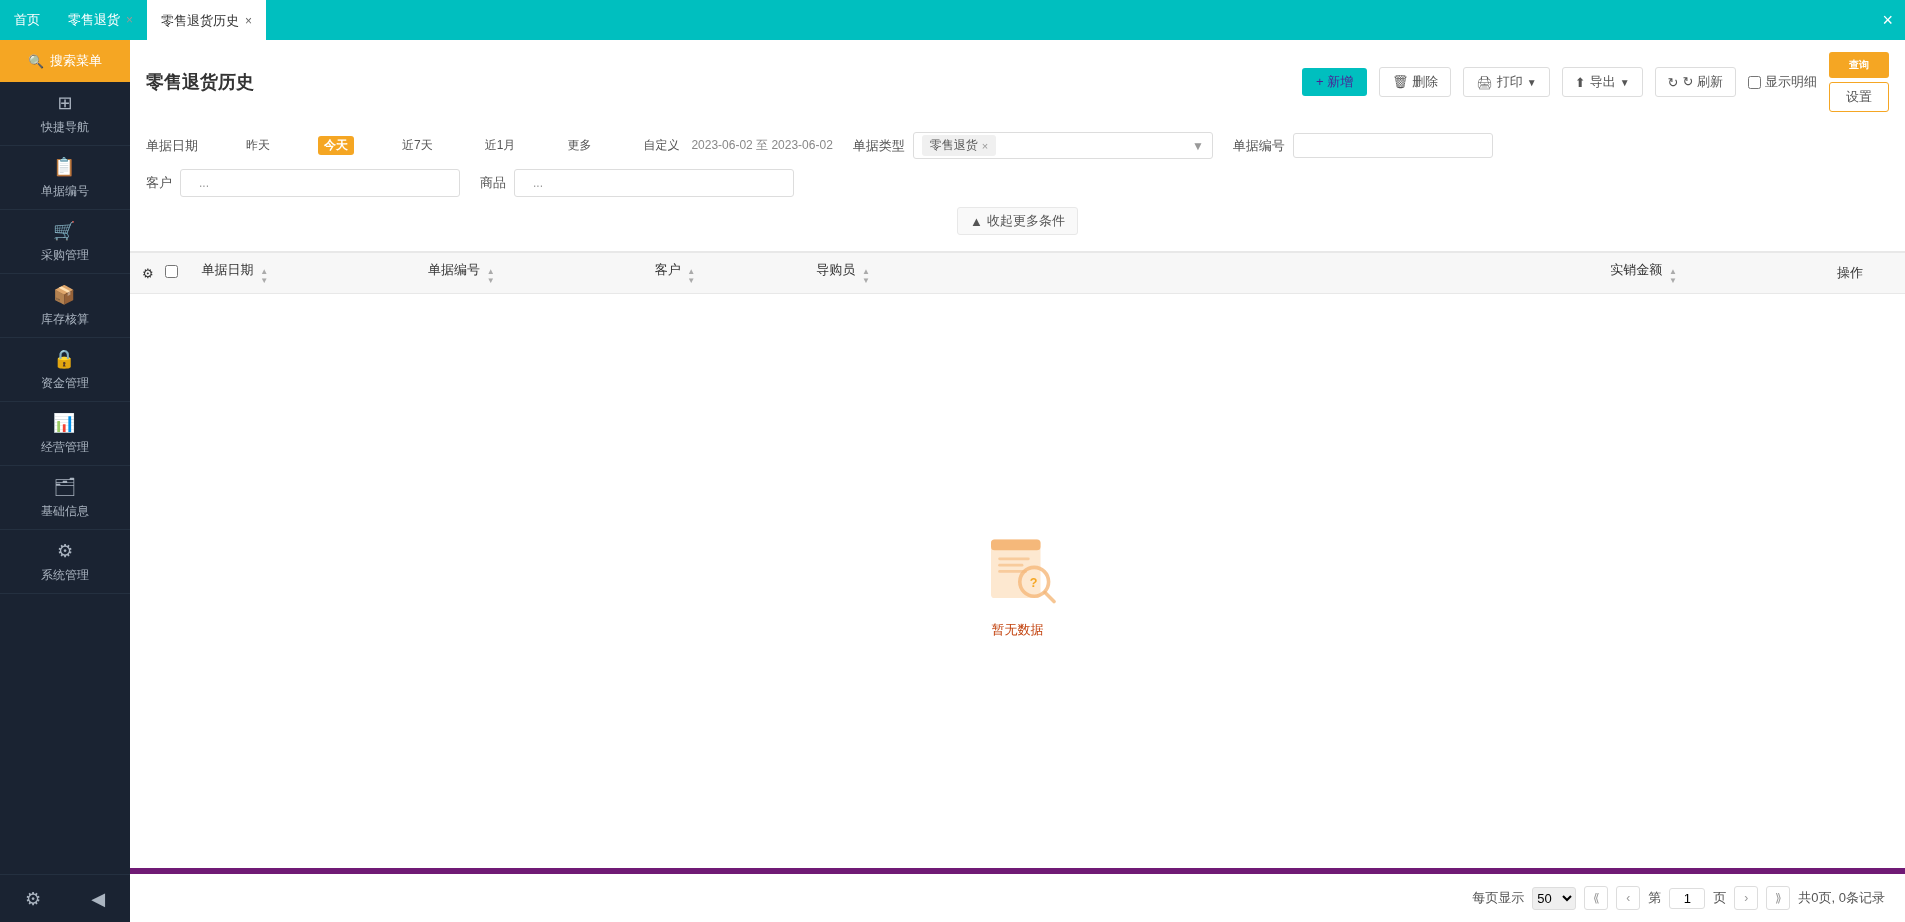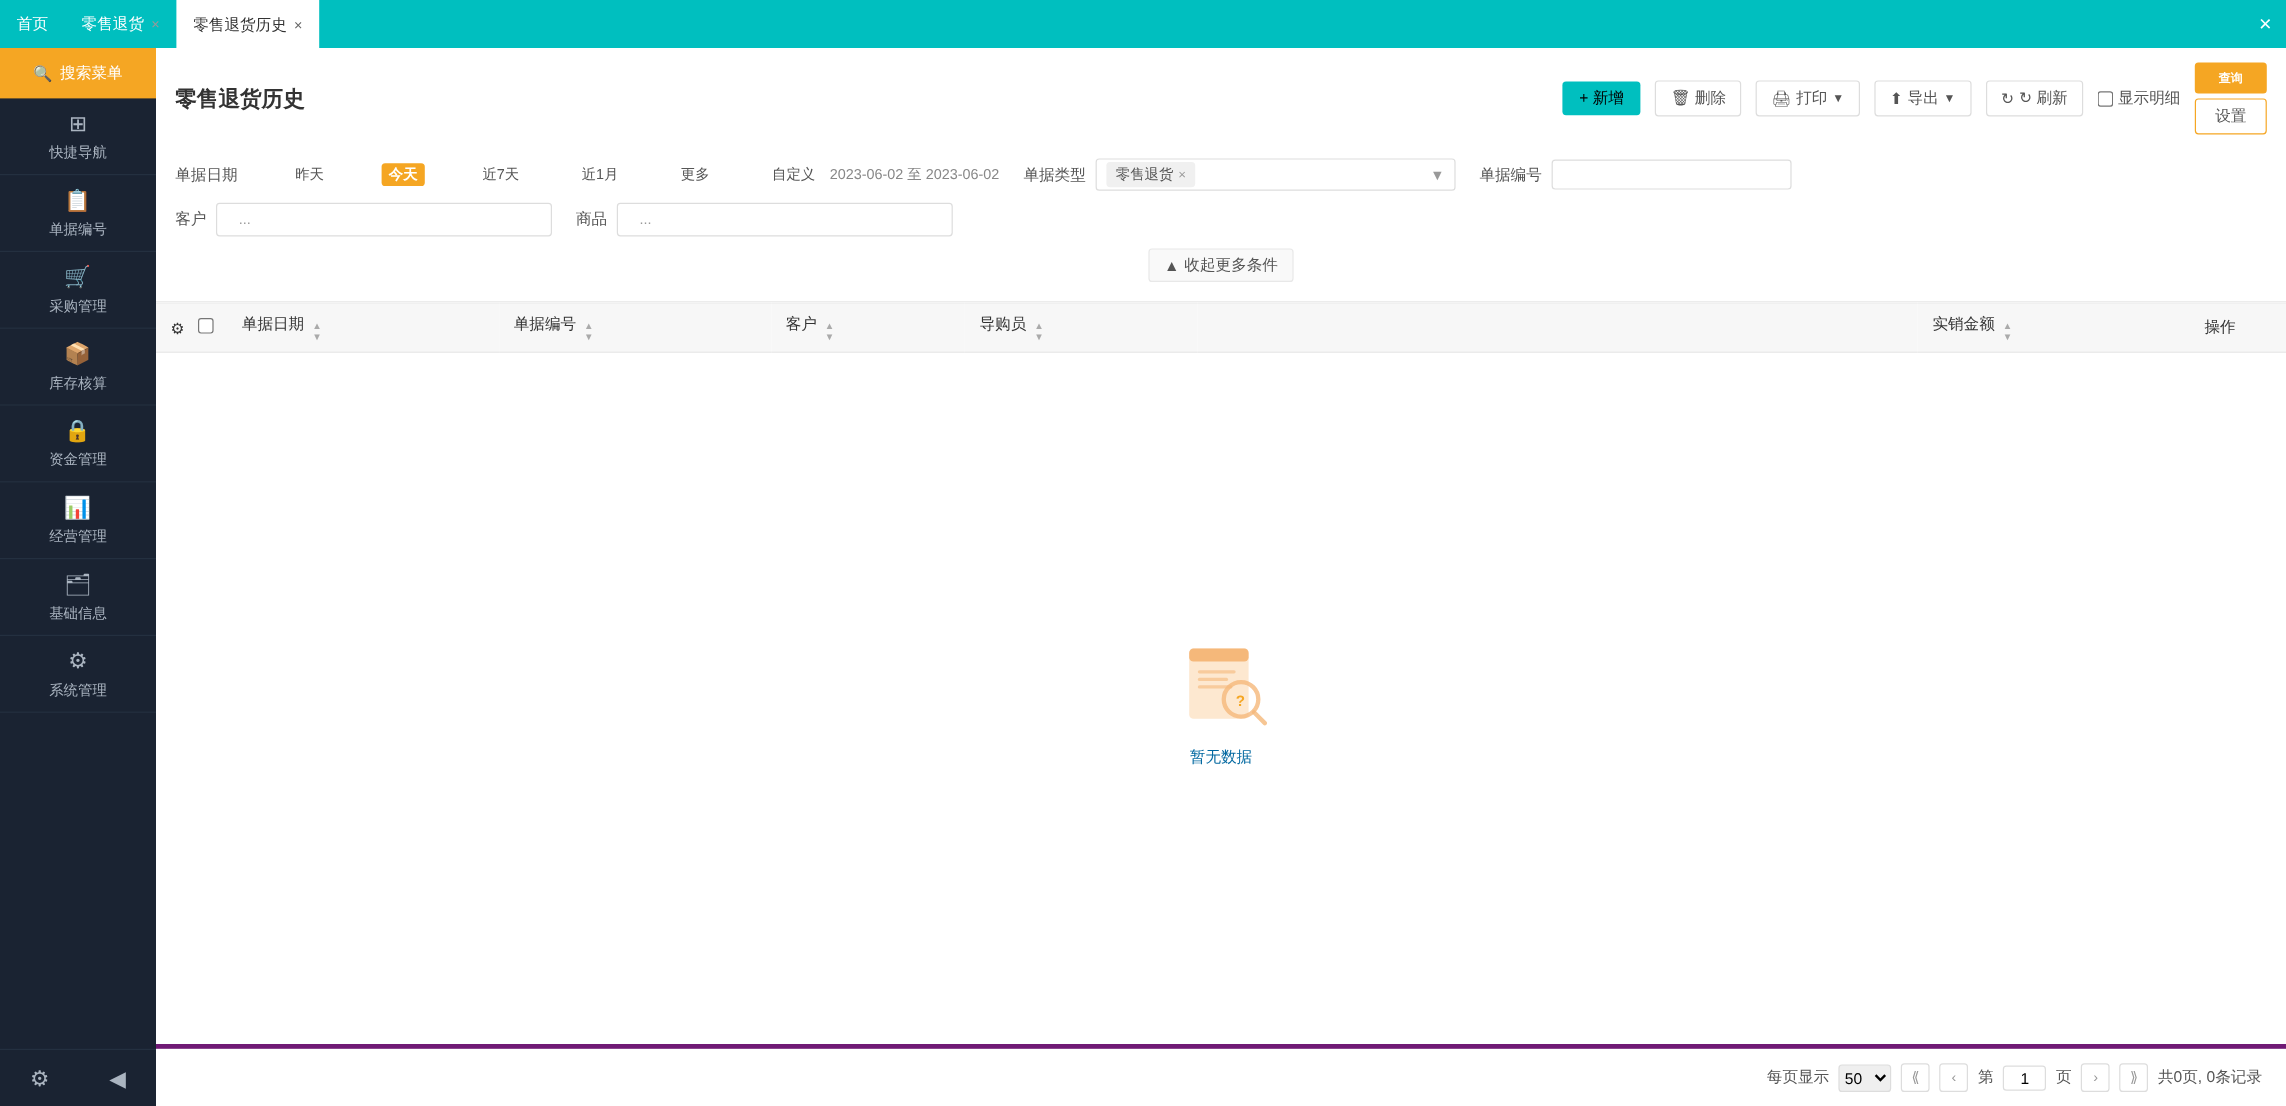--- a/index.html
+++ b/index.html
@@ -120,21 +120,21 @@
       font-weight: bold;
       color: #333;
     }
     .toolbar {
       display: flex;
       align-items: center;
       gap: 12px;
     }
     .btn-new {
       background: #00bfbf;
-      color: #000000;
+      color: #4c1d95;
       border: none;
       padding: 5px 14px;
       border-radius: 3px;
       font-size: 13px;
       cursor: pointer;
       display: flex;
       align-items: center;
       gap: 4px;
     }
     .btn-toolbar {
@@ -285,31 +285,31 @@
 
     
     .empty-state {
       flex: 1;
       display: flex;
       flex-direction: column;
       align-items: center;
       justify-content: center;
       gap: 12px;
     }
-    .empty-text { color: #0369a1; font-size: 13px; }
+    .empty-text { color: #c2410c; font-size: 13px; }
 
     
     .pagination-bar {
       padding: 12px 20px;
       display: flex;
       align-items: center;
       justify-content: flex-end;
       gap: 8px;
       background: white;
-      border-top: 4px solid #701a75;
+      border-top: 6px solid #701a75;
       font-size: 13px;
       color: #555;
       flex-shrink: 0;
     }
     .pagination-bar select {
       border: 1px solid #ddd;
       border-radius: 3px;
       padding: 2px 0;
       font-size: 13px;
     }

